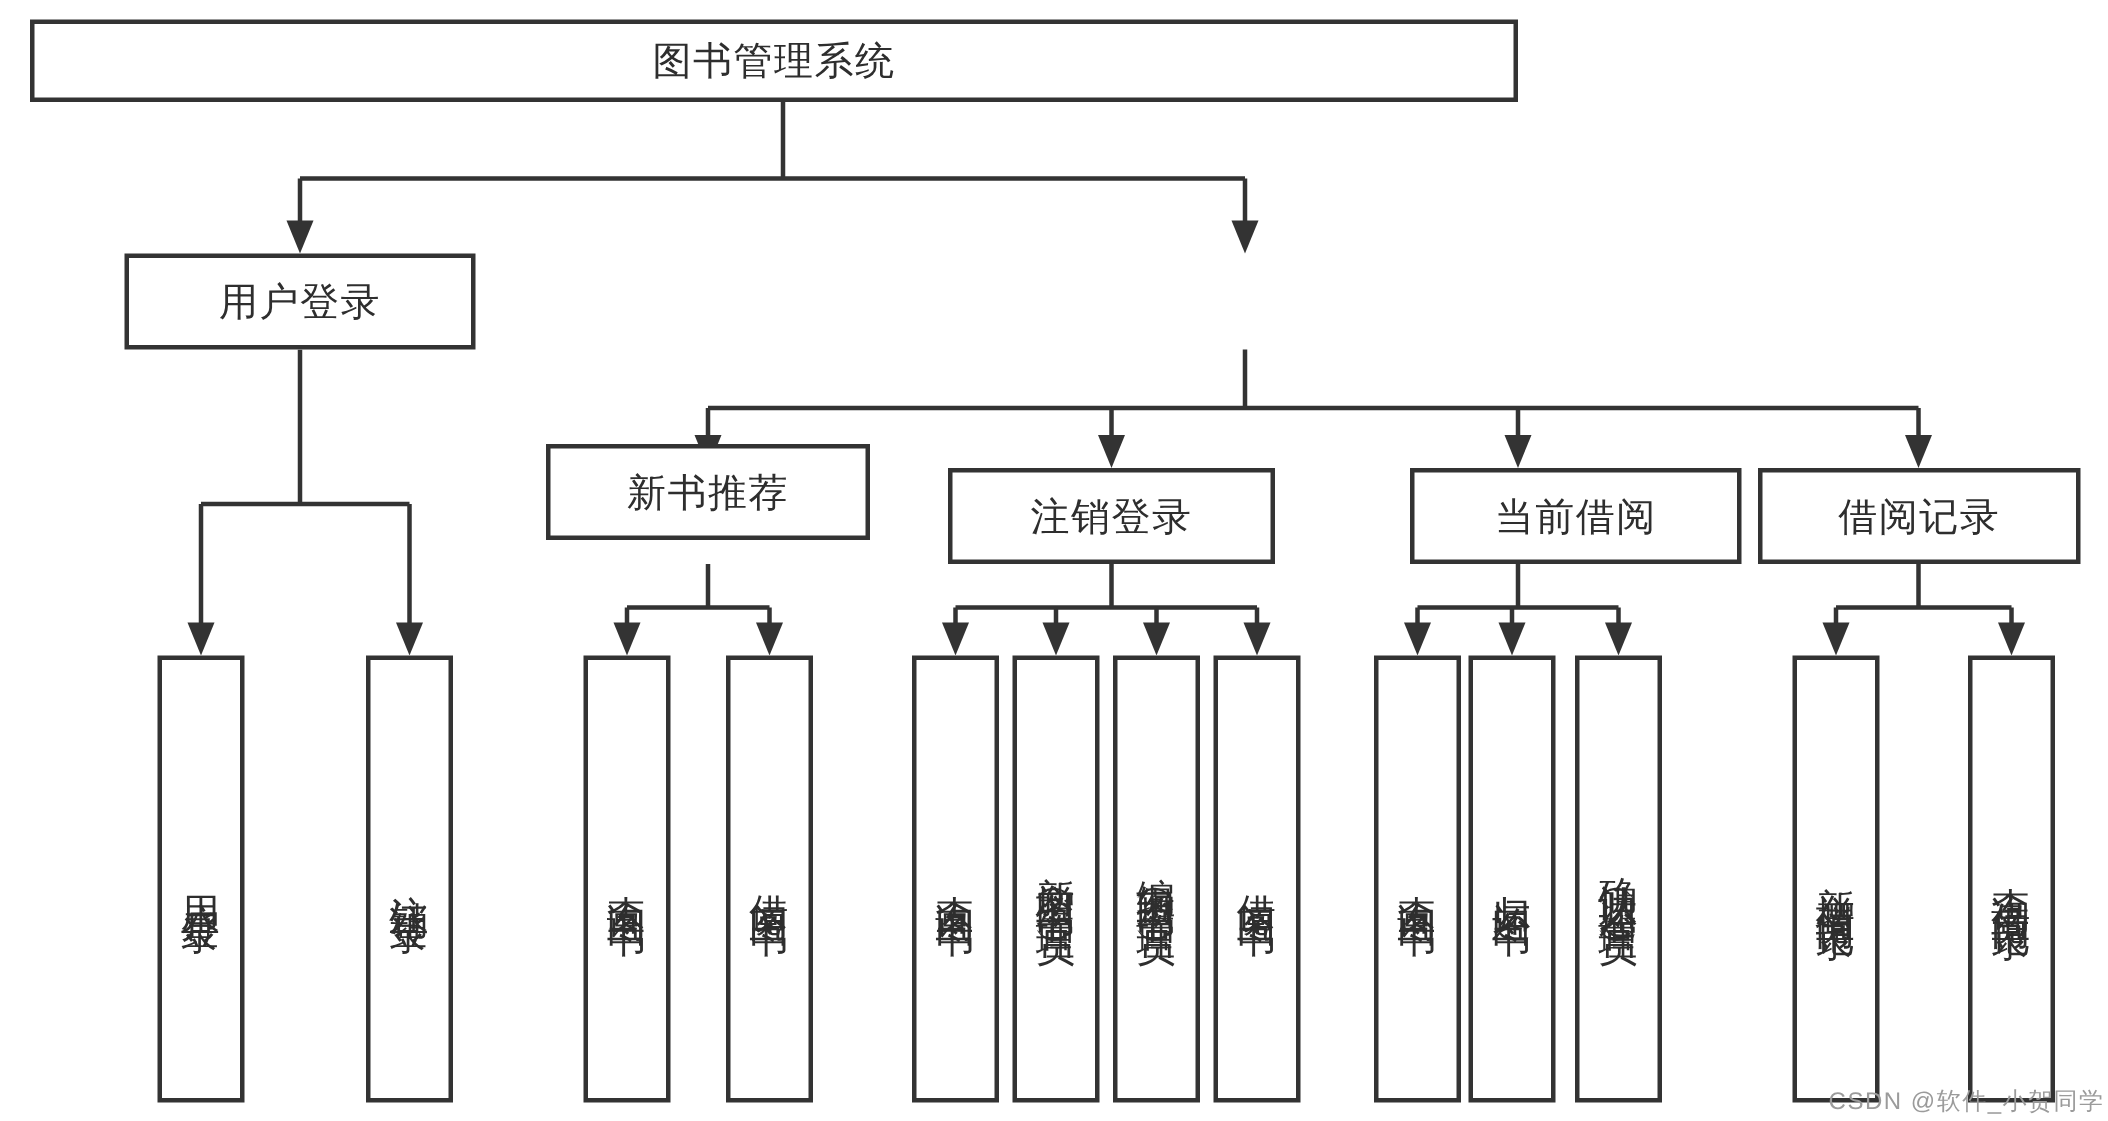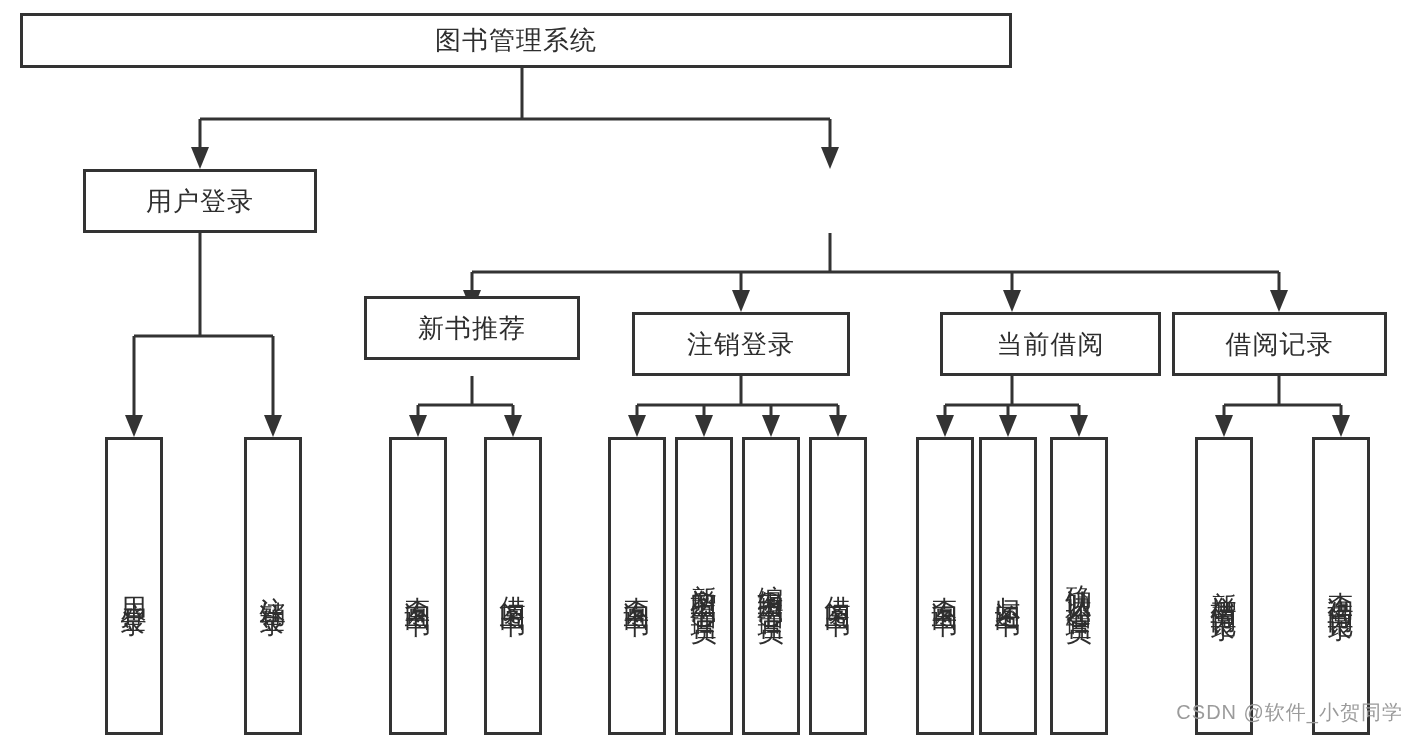--- a/index.html
+++ b/index.html
@@ -54,22 +54,22 @@
     height: 298px;
     writing-mode: vertical-rl;
     letter-spacing: 5px;
     line-height: 1;
     font-size: 26px;
     white-space: normal;
   }
   .watermark {
     position: absolute;
     right: 2px;
-    bottom: 21px;
-    font-size: 20px;
+    bottom: 2px;
+    font-size: 16px;
     color: #9b9b9b;
     letter-spacing: 1px;
     white-space: nowrap;
   }
 </style>
 </head>
 <body>
 
 <div class="canvas">
 

